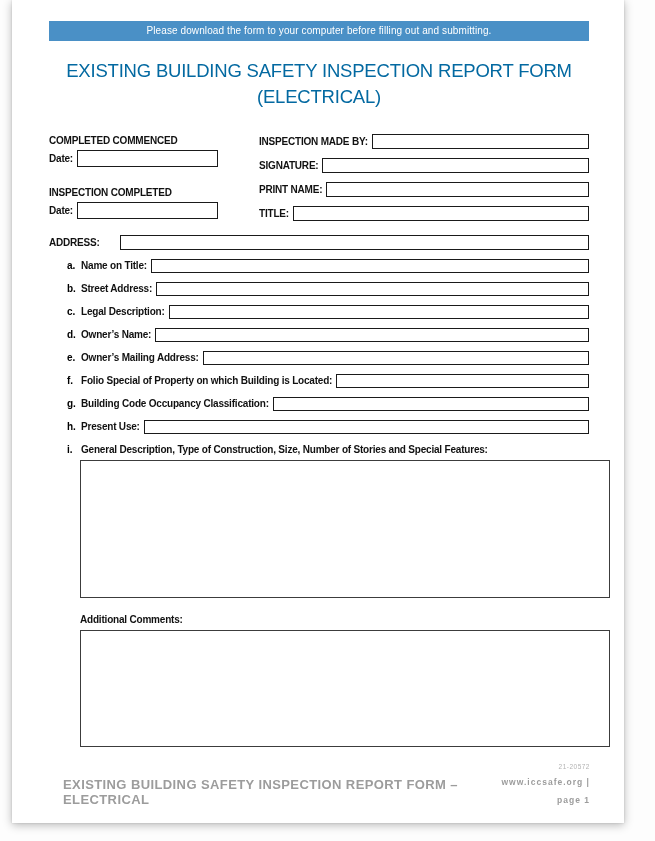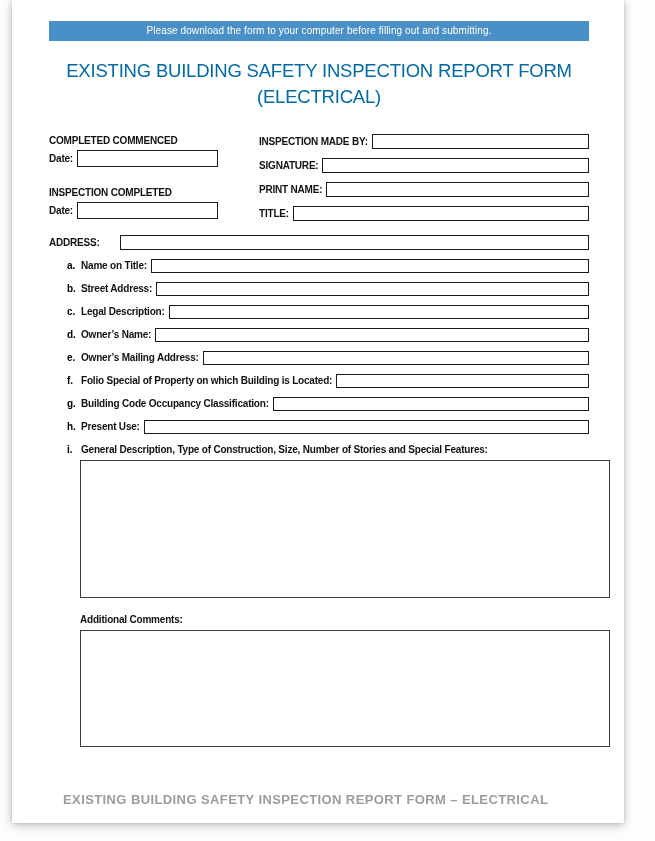--- a/index.html
+++ b/index.html
@@ -227,14 +227,18 @@
       <textarea class="bigbox desc-box" style=""></textarea>
 
       <span class="lbl comments-label">Additional Comments:</span>
       <textarea class="bigbox comments-box" style=""></textarea>
     </div>
 
   </div>
 
   <div class="footer">
     <span class="footer-left">EXISTING BUILDING SAFETY INSPECTION REPORT FORM – ELECTRICAL</span>
+    <span class="footer-right">
+      <span class="doc-number">21-20572</span>
+      <span class="site-line">www.iccsafe.org  |  page 1</span>
+    </span>
   </div>
 </div>
 
 </body></html>

